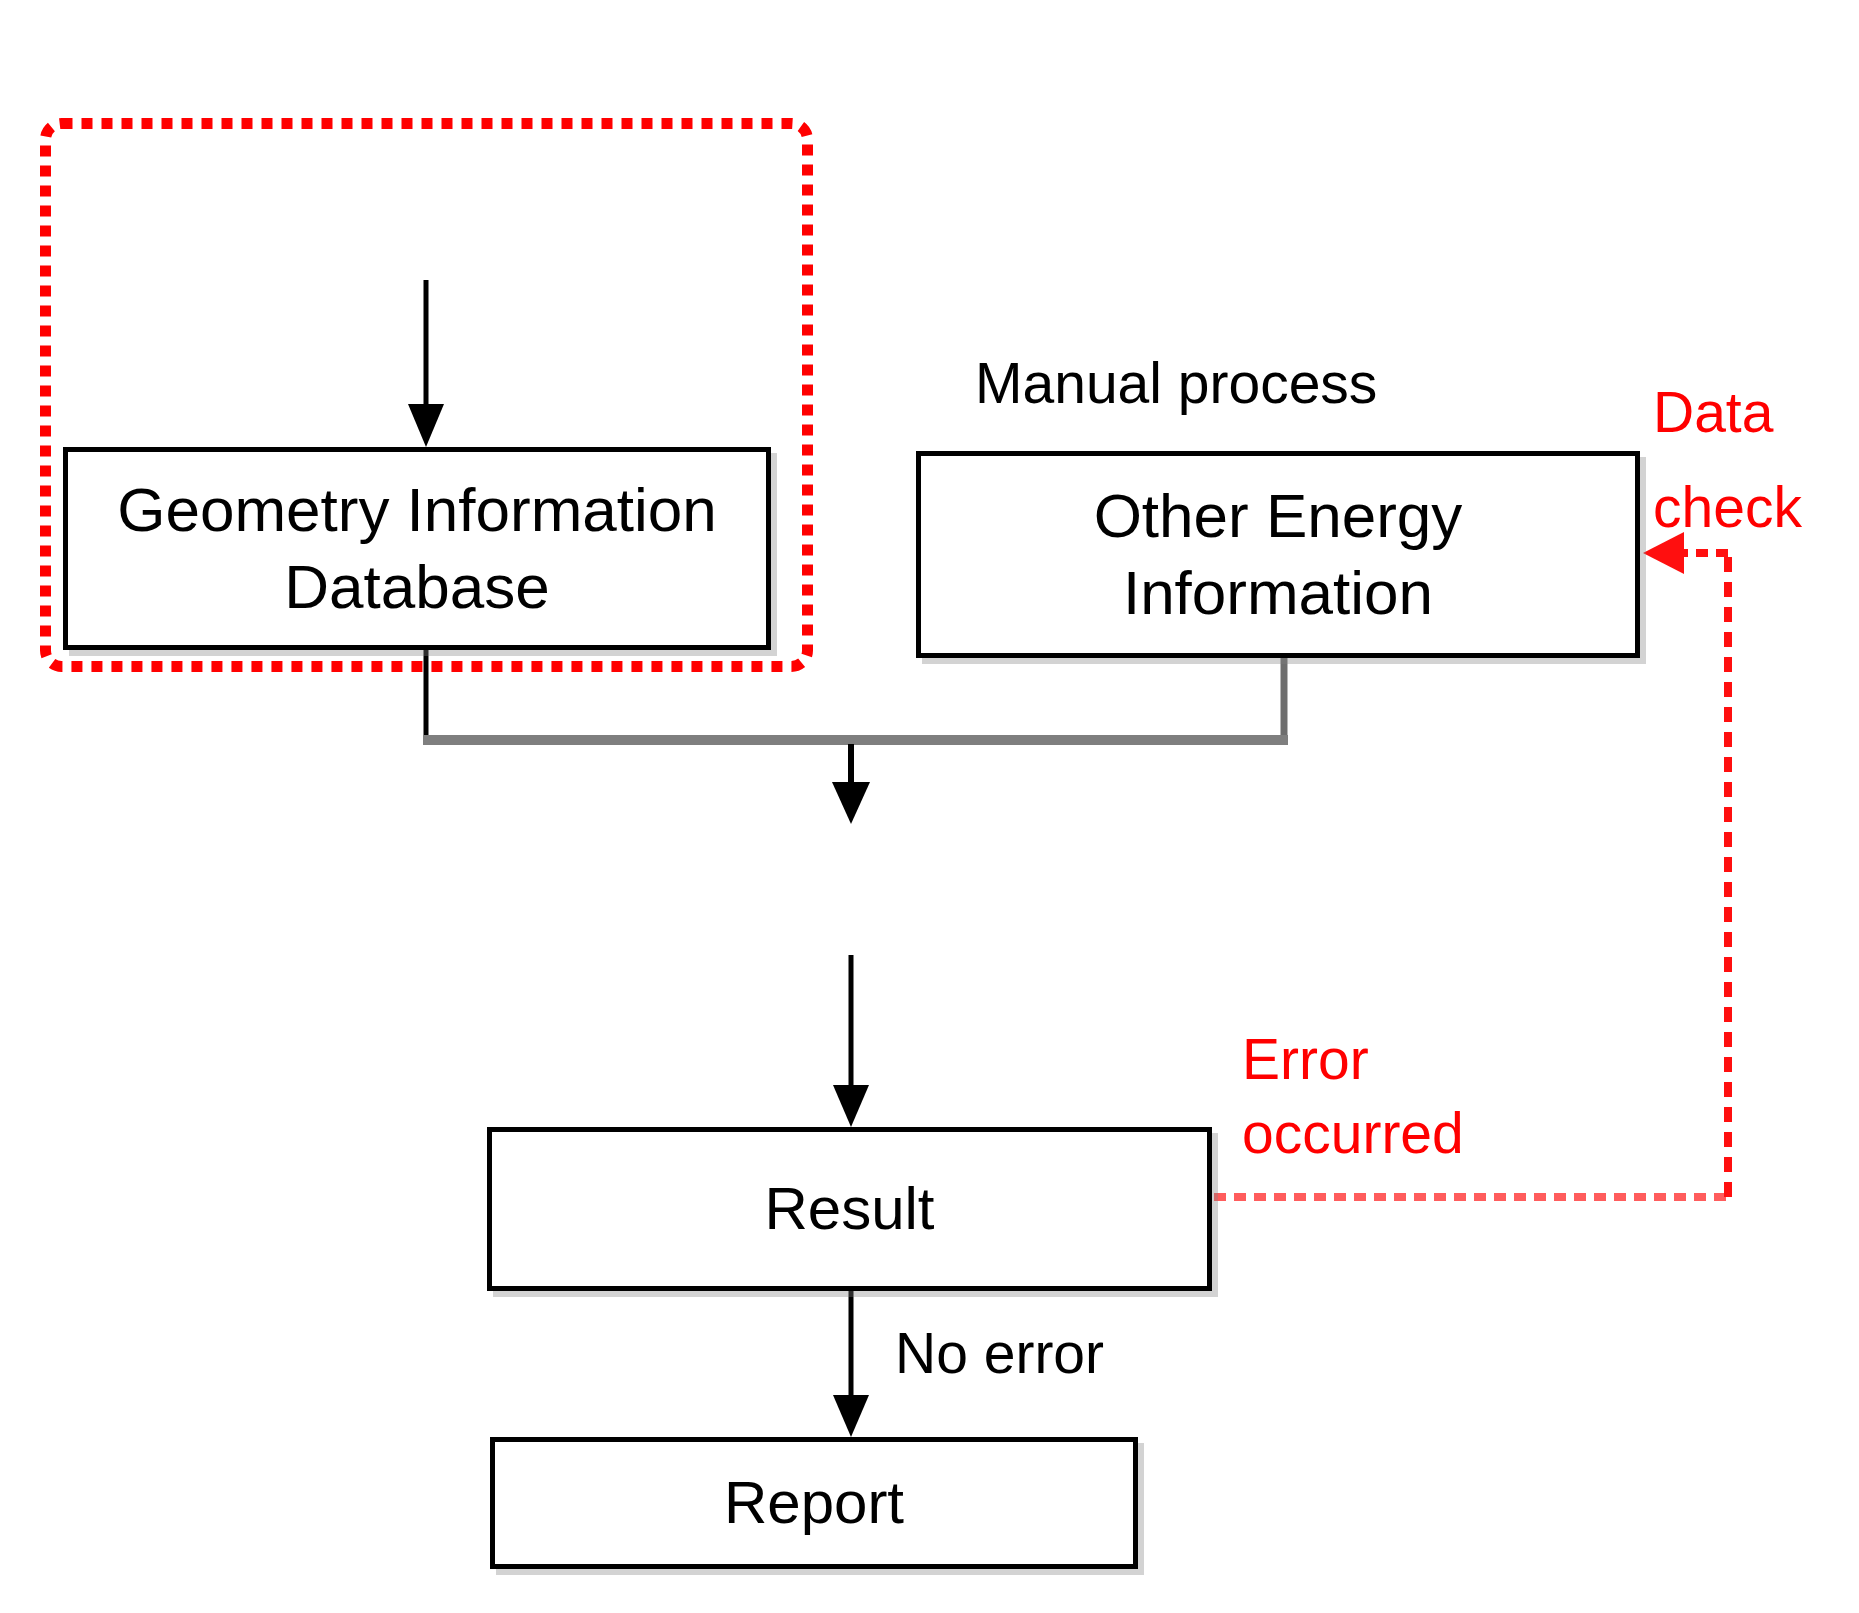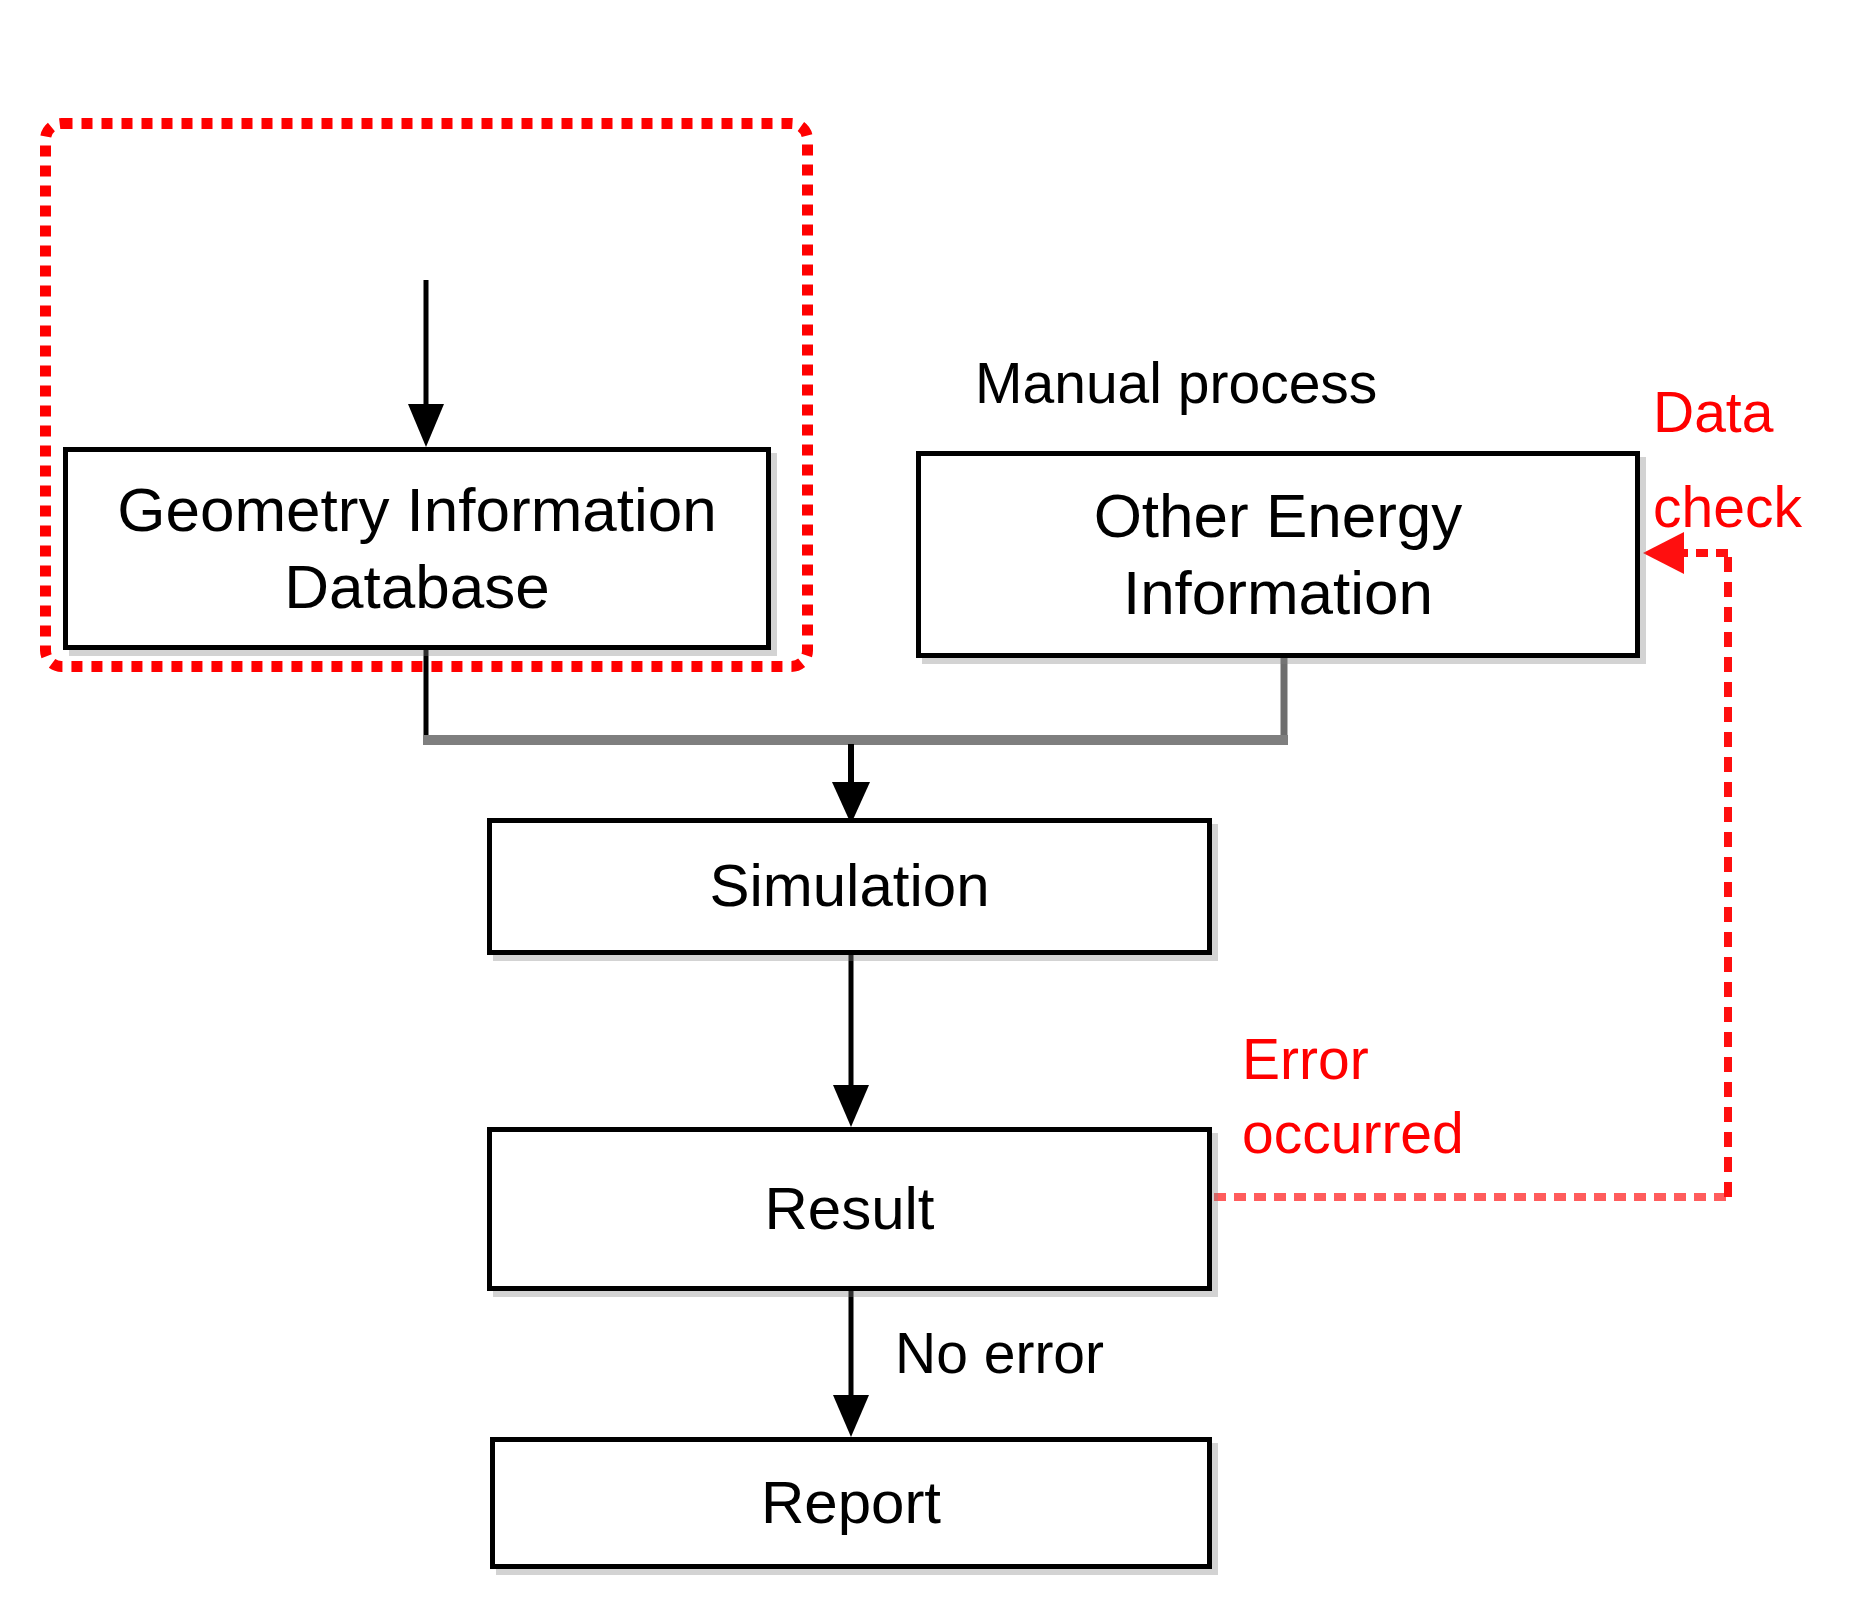--- a/index.html
+++ b/index.html
@@ -16,21 +16,21 @@
     display:flex;align-items:center;justify-content:center;
     text-align:center;color:#000000;font-size:62px;line-height:1.24;
     white-space:pre-line;
     box-shadow:6px 6px 0 rgba(128,128,128,0.35);
   }
   #node-bim{left:61px;top:143px;width:734px;height:137px;font-size:60px;}
   #node-geometry{left:63px;top:447px;width:708px;height:203px;}
   #node-other{left:916px;top:451px;width:724px;height:207px;}
   #node-simulation{left:487px;top:818px;width:725px;height:137px;font-size:60px;}
   #node-result{left:487px;top:1127px;width:725px;height:164px;font-size:60px;}
-  #node-report{left:490px;top:1437px;width:722px;height:132px;font-size:60px;}
+  #node-report{left:490px;top:1437px;width:648px;height:132px;font-size:60px;}
   .flabel{position:absolute;font-size:57px;line-height:1.3;color:#000000;white-space:pre-line;}
   .flabel.red{color:#ff0000;}
   #lbl-automation{left:70px;top:26px;}
   #lbl-manual{left:950px;top:346px;margin-left:25px;}
   #lbl-datacheck{left:1653px;top:365px;width:205px;line-height:1.66;}
   #lbl-error{left:1242px;top:1022px;width:330px;line-height:1.3;}
   #lbl-noerror{left:895px;top:1316px;}
 </style>
 </head>
 <body>
@@ -59,21 +59,20 @@
     <line x1="1214" y1="1197" x2="1728" y2="1197" stroke="#ff5c5c" stroke-width="8" stroke-dasharray="12 8"></line>
     <line x1="1728" y1="1197" x2="1728" y2="553" stroke="#ff0f0f" stroke-width="8" stroke-dasharray="15 10"></line>
     <line x1="1728" y1="553" x2="1678" y2="553" stroke="#ff0f0f" stroke-width="8" stroke-dasharray="12 8"></line>
     <polygon points="1643,553 1684,532 1684,574" fill="#ff0f0f"></polygon>
   </svg>
 
   <div class="node" id="node-geometry">Geometry Information
 Database</div>
   <div class="node" id="node-other">Other Energy
 Information</div>
-  <div class="node" id="node-simulation">Simulation</div>
   <div class="node" id="node-result">Result</div>
   <div class="node" id="node-report">Report</div>
 
   <div class="flabel" id="lbl-manual">Manual process</div>
   <div class="flabel red" id="lbl-datacheck">Data check</div>
   <div class="flabel red" id="lbl-error">Error occurred</div>
   <div class="flabel" id="lbl-noerror">No error</div>
 
 </div>
 

